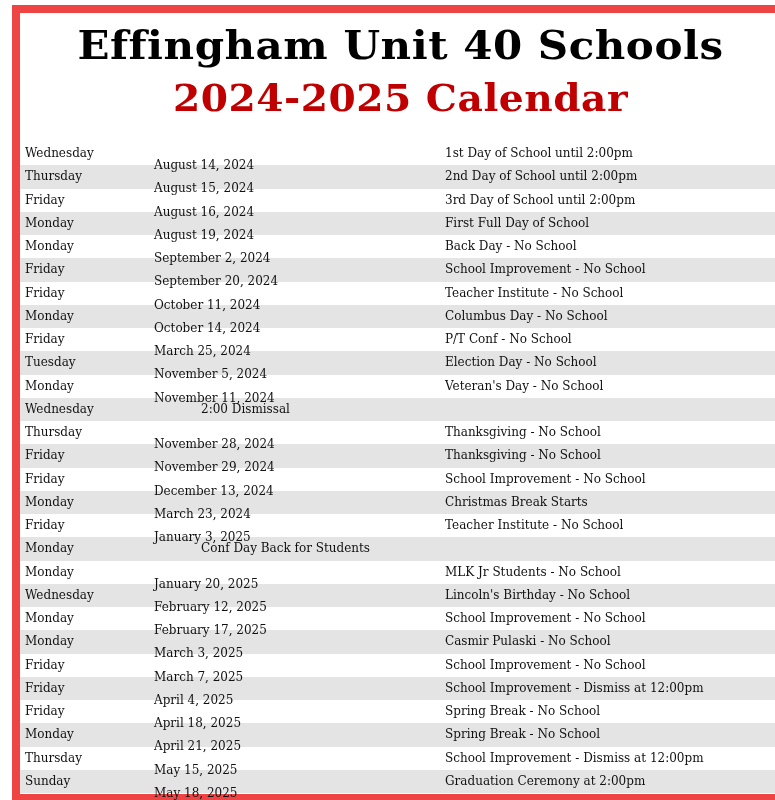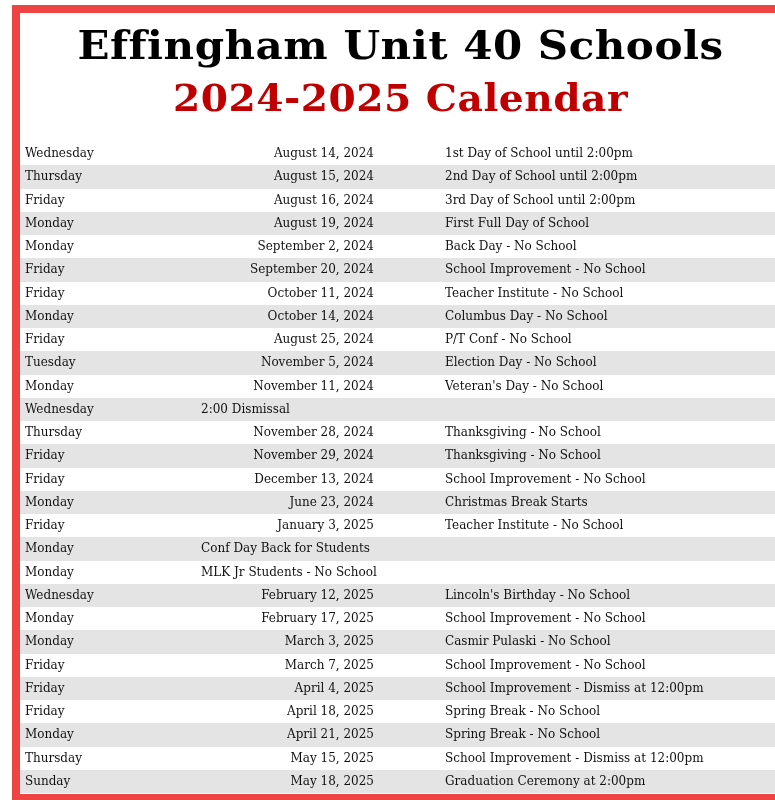--- a/index.html
+++ b/index.html
@@ -70,22 +70,22 @@
   .row.alt {
     background: #e4e4e4;
   }
   .cell-day {
     width: 110px;
     padding-left: 5px;
     box-sizing: border-box;
   }
   .cell-date {
     width: 220px;
-    text-align: right;
     box-sizing: border-box;
+    margin-top: 12px;
   }
   .cell-event {
     padding-left: 7px;
     flex: 1;
     margin-left: 40px;
   }
 </style>
 </head>
 <body>
 
@@ -129,21 +129,21 @@
         <span class="cell-date">October 11, 2024</span>
         <span class="cell-event">Teacher Institute - No School</span>
       </div>
     <div class="row alt">
         <span class="cell-day">Monday</span>
         <span class="cell-date">October 14, 2024</span>
         <span class="cell-event">Columbus Day - No School</span>
       </div>
     <div class="row">
         <span class="cell-day">Friday</span>
-        <span class="cell-date">August 25, 2024</span>
+        <span class="cell-date">March 25, 2024</span>
         <span class="cell-event">P/T Conf - No School</span>
       </div>
     <div class="row alt">
         <span class="cell-day">Tuesday</span>
         <span class="cell-date">November 5, 2024</span>
         <span class="cell-event">Election Day - No School</span>
       </div>
     <div class="row">
         <span class="cell-day">Monday</span>
         <span class="cell-date">November 11, 2024</span>
@@ -163,34 +163,35 @@
         <span class="cell-date">November 29, 2024</span>
         <span class="cell-event">Thanksgiving - No School</span>
       </div>
     <div class="row">
         <span class="cell-day">Friday</span>
         <span class="cell-date">December 13, 2024</span>
         <span class="cell-event">School Improvement - No School</span>
       </div>
     <div class="row alt">
         <span class="cell-day">Monday</span>
-        <span class="cell-date">June 23, 2024</span>
+        <span class="cell-date">March 23, 2024</span>
         <span class="cell-event">Christmas Break Starts</span>
       </div>
     <div class="row">
         <span class="cell-day">Friday</span>
         <span class="cell-date">January 3, 2025</span>
         <span class="cell-event">Teacher Institute - No School</span>
       </div>
     <div class="row alt">
         <span class="cell-day">Monday</span>
         <span class="cell-event">Conf Day Back for Students</span>
       </div>
     <div class="row">
         <span class="cell-day">Monday</span>
+        <span class="cell-date">January 20, 2025</span>
         <span class="cell-event">MLK Jr Students - No School</span>
       </div>
     <div class="row alt">
         <span class="cell-day">Wednesday</span>
         <span class="cell-date">February 12, 2025</span>
         <span class="cell-event">Lincoln's Birthday - No School</span>
       </div>
     <div class="row">
         <span class="cell-day">Monday</span>
         <span class="cell-date">February 17, 2025</span>

